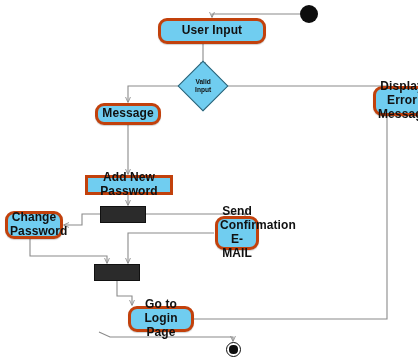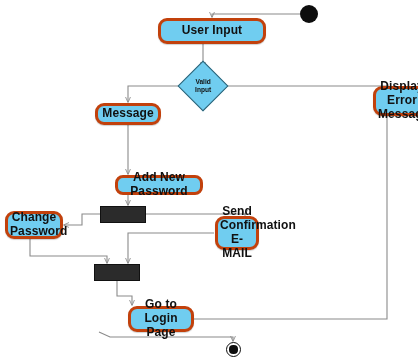--- a/index.html
+++ b/index.html
@@ -36,23 +36,22 @@
   }
   .action {
     background: #70cdf0;
     border: 3px solid #c2410c;
     border-radius: 9px;
     font-size: 12px;
     letter-spacing: .1px;
     box-shadow: 0 1px 1px rgba(0,0,0,.18);
   }
   .action.plain {
-    border-radius: 8px;
+    border-radius: 0;
     box-shadow: none;
-    margin-left: 30px;
   }
   .decision {
     background: #70cdf0;
     border: 1px solid #2c5f72;
     transform: rotate(45deg);
     font-size: 6.6px;
   }
   .decision .dlabel {
     transform: rotate(-45deg);
     white-space: nowrap;

